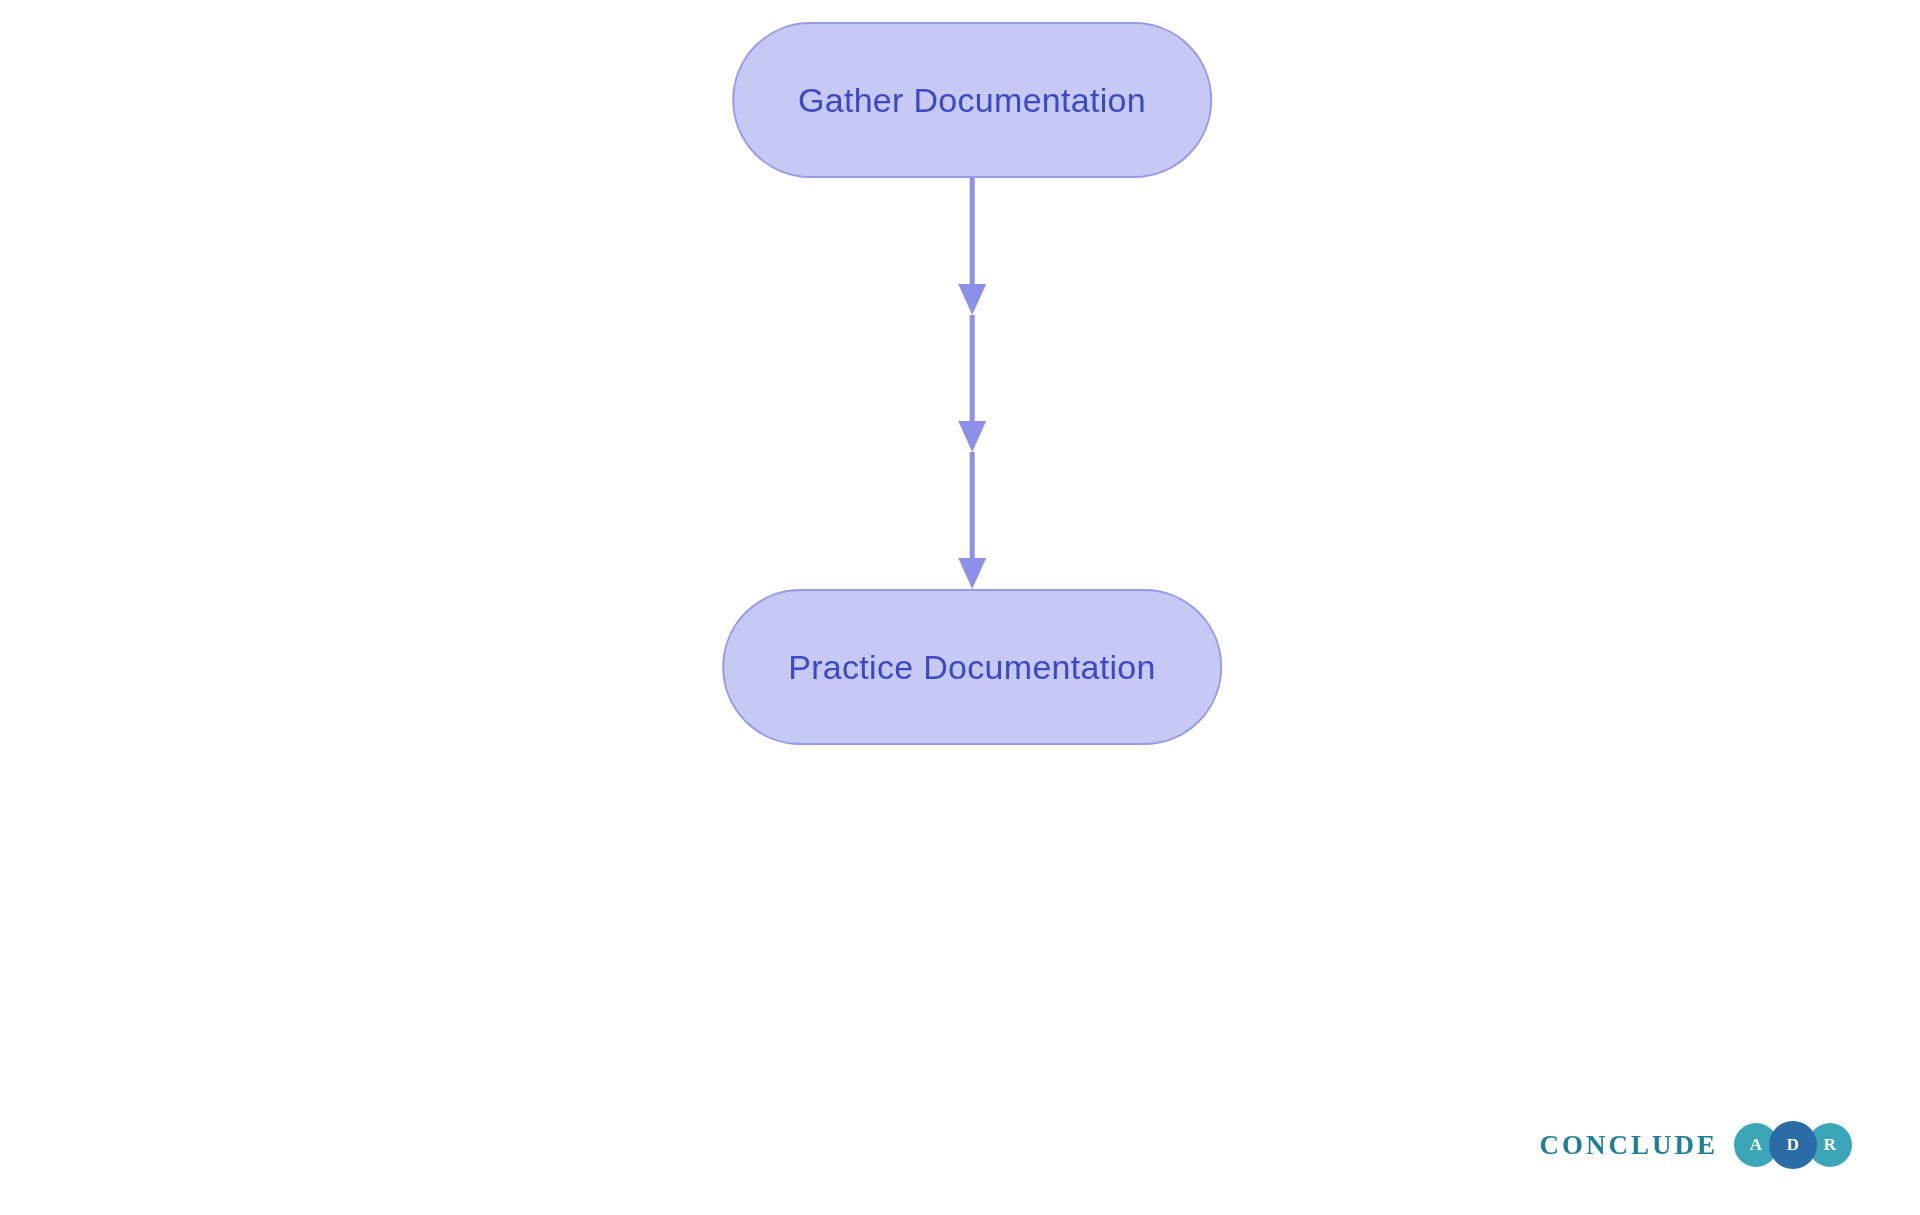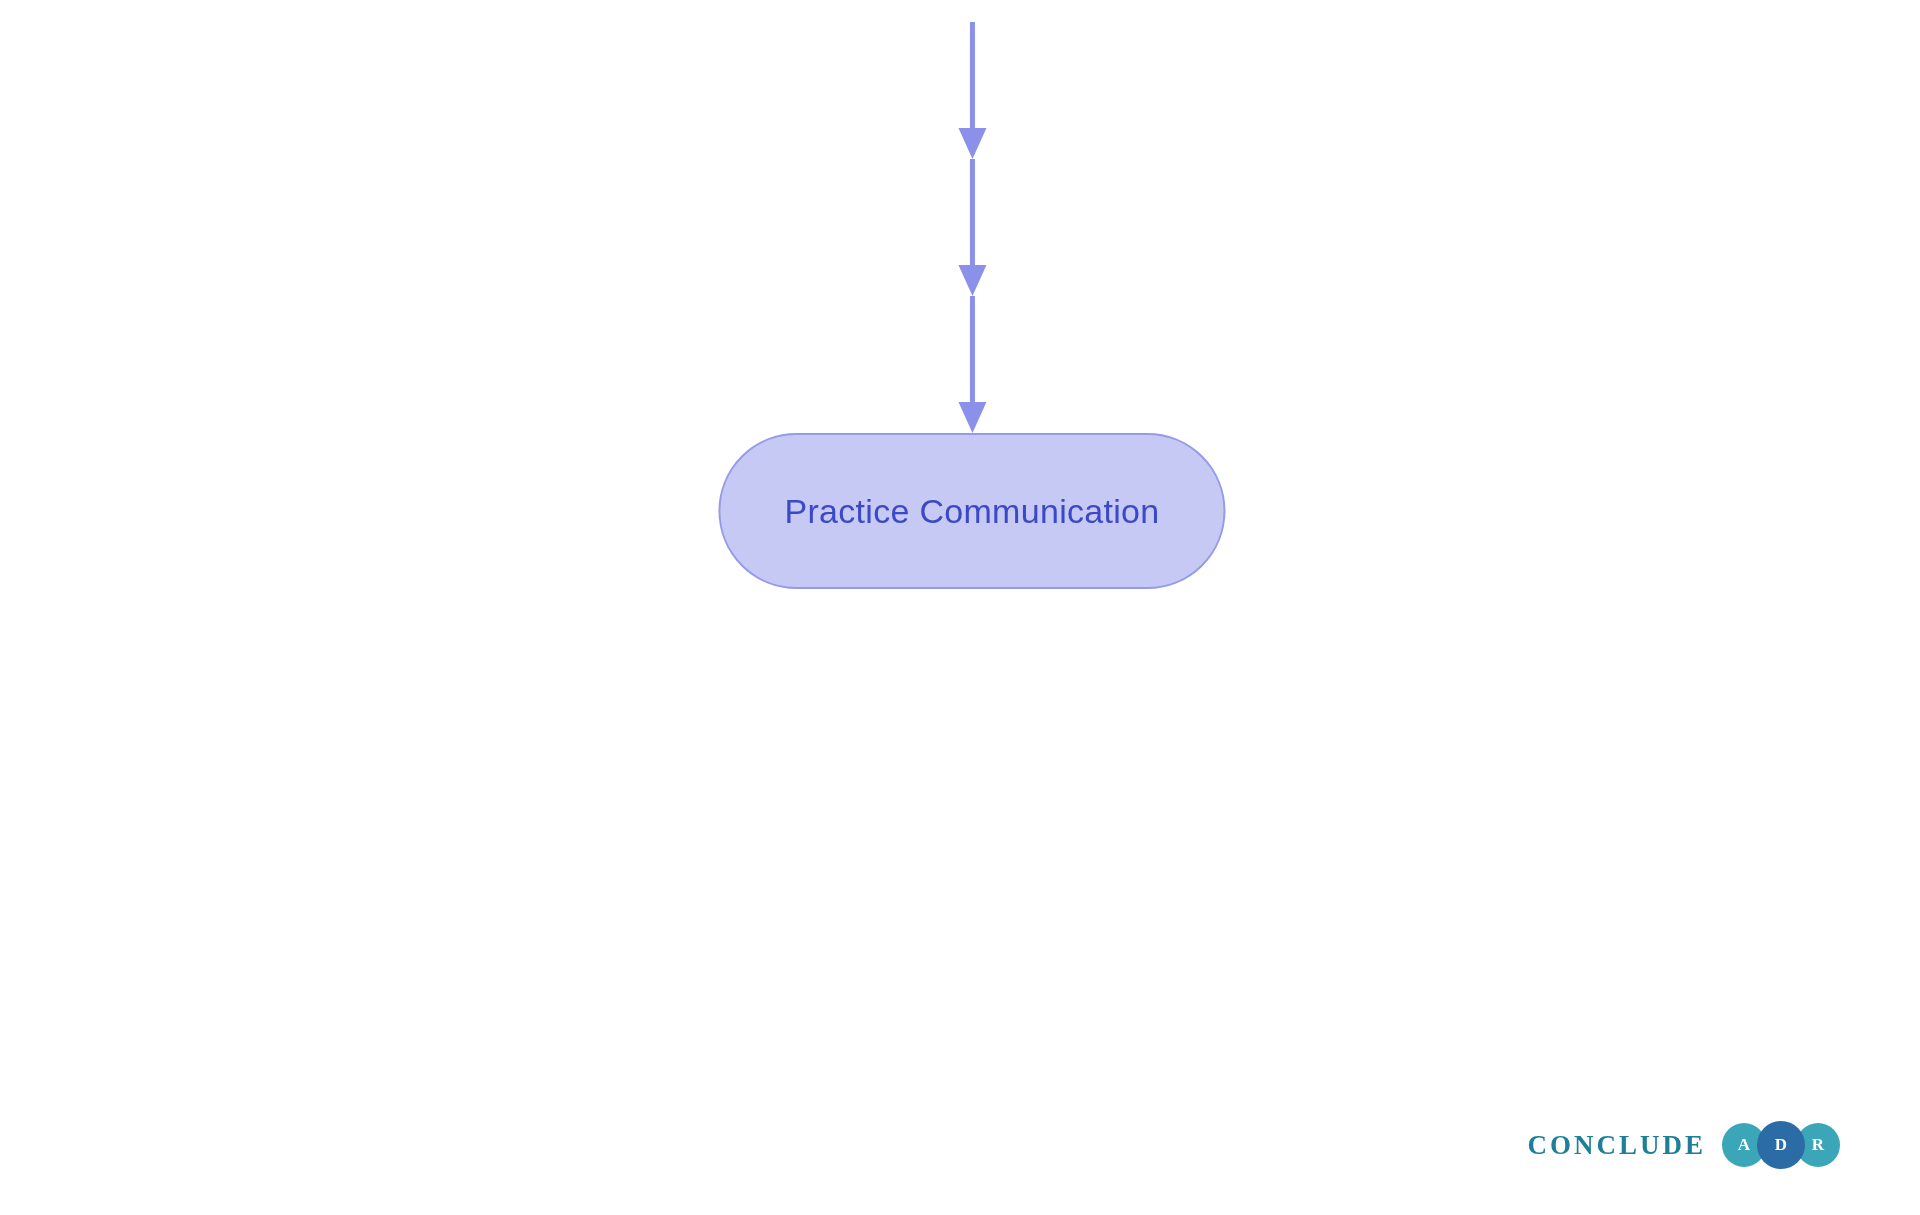--- a/index.html
+++ b/index.html
@@ -47,21 +47,21 @@
   }
   .arrow {
     width: 44px;
     height: 137px;
     display: block;
   }
   .arrow-line { stroke: var(--arrow); stroke-width: 5; }
   .arrow-head { fill: var(--arrow); }
   .logo {
     position: absolute;
-    right: 80px;
+    right: 68px;
     bottom: 46px;
     display: flex;
     align-items: center;
   }
   .logo-text {
     font-family: "Liberation Serif", "DejaVu Serif", serif;
     font-weight: bold;
     font-size: 27px;
     letter-spacing: 3px;
     color: var(--logo-text);
@@ -90,40 +90,43 @@
     height: 48px;
     margin: 0 -9px;
     z-index: 2;
   }
 </style>
 </head>
 <body>
 
 <div class="flow">
 
+  <div class="node">
+    <span>Gather Documentation</span>
+  </div>
 
   <svg class="arrow" viewBox="0 0 44 137">
     <line class="arrow-line" x1="22" y1="0" x2="22" y2="110"></line>
     <polygon class="arrow-head" points="8,106 36,106 22,137"></polygon>
   </svg>
 
 
   <svg class="arrow" viewBox="0 0 44 137">
     <line class="arrow-line" x1="22" y1="0" x2="22" y2="110"></line>
     <polygon class="arrow-head" points="8,106 36,106 22,137"></polygon>
   </svg>
 
 
   <svg class="arrow" viewBox="0 0 44 137">
     <line class="arrow-line" x1="22" y1="0" x2="22" y2="110"></line>
     <polygon class="arrow-head" points="8,106 36,106 22,137"></polygon>
   </svg>
 
   <div class="node">
-    <span>Practice Communication</span>
+    <span>Practice Documentation</span>
   </div>
 
 </div>
 
 <div class="logo">
   <span class="logo-text">CONCLUDE</span>
   <span class="adr-badges">
     <span class="adr-badge" style="background: rgb(59, 166, 184);">A</span>
     <span class="adr-badge middle" style="background: rgb(43, 107, 166);">D</span>
     <span class="adr-badge" style="background: rgb(59, 166, 184);">R</span>

